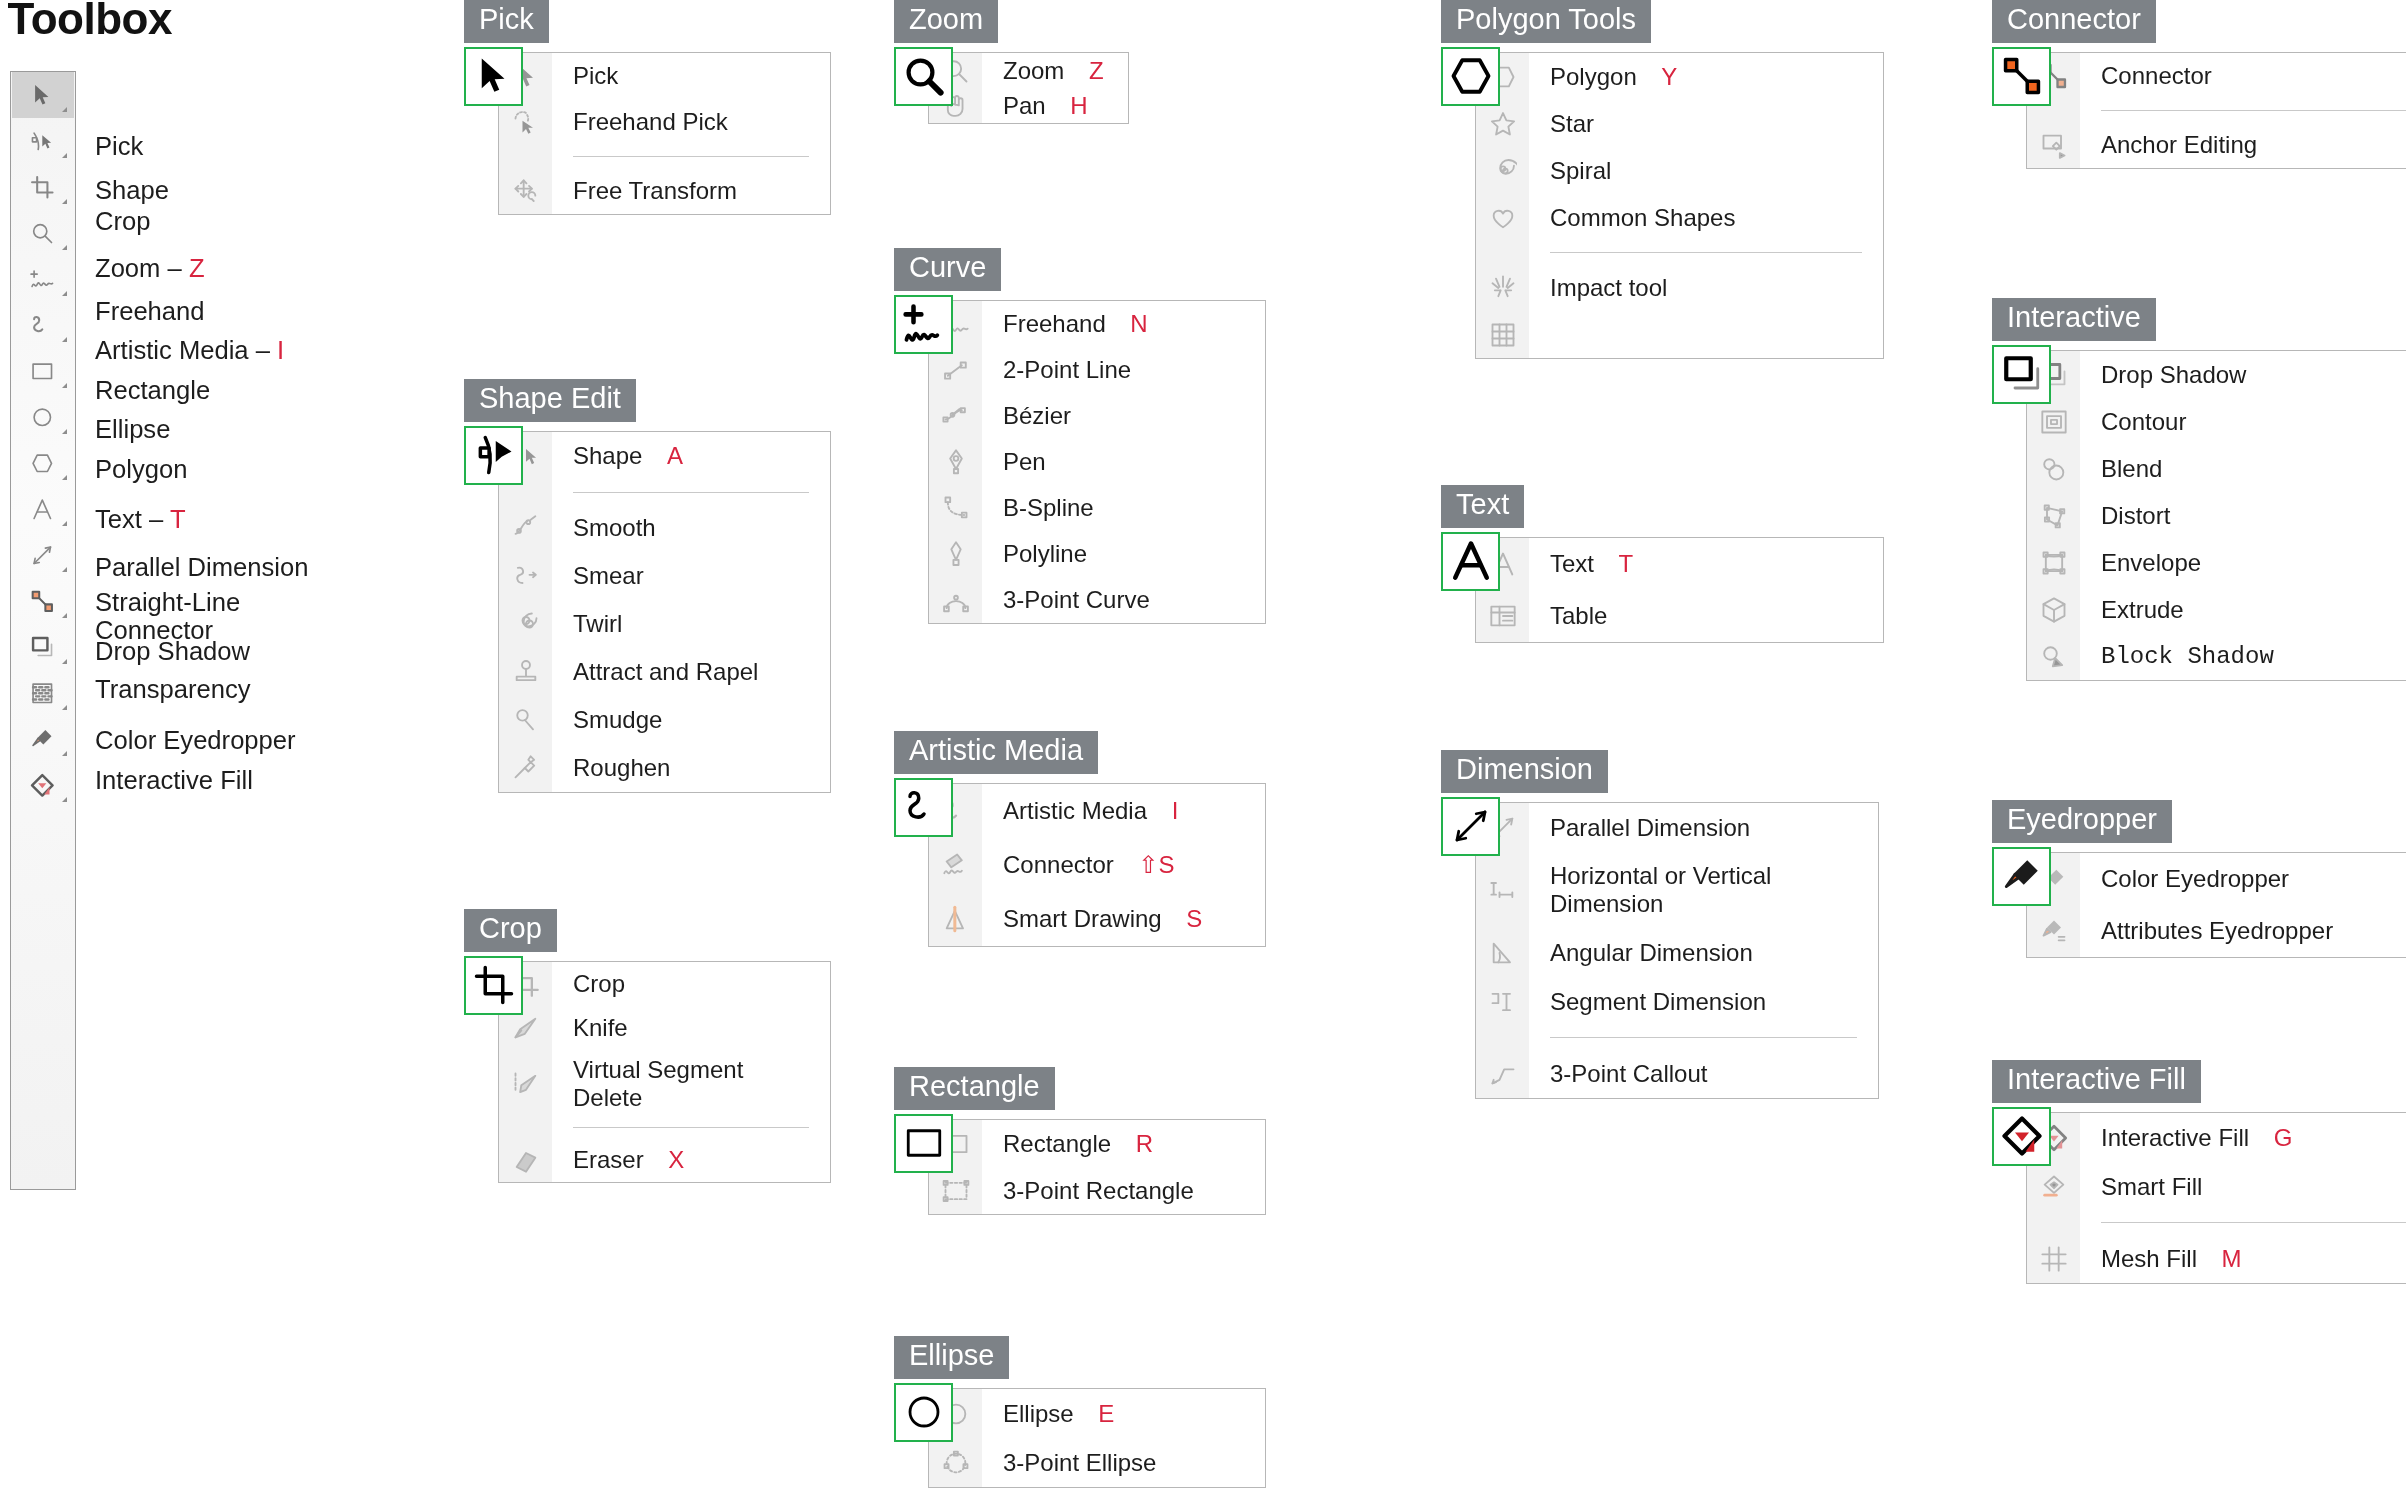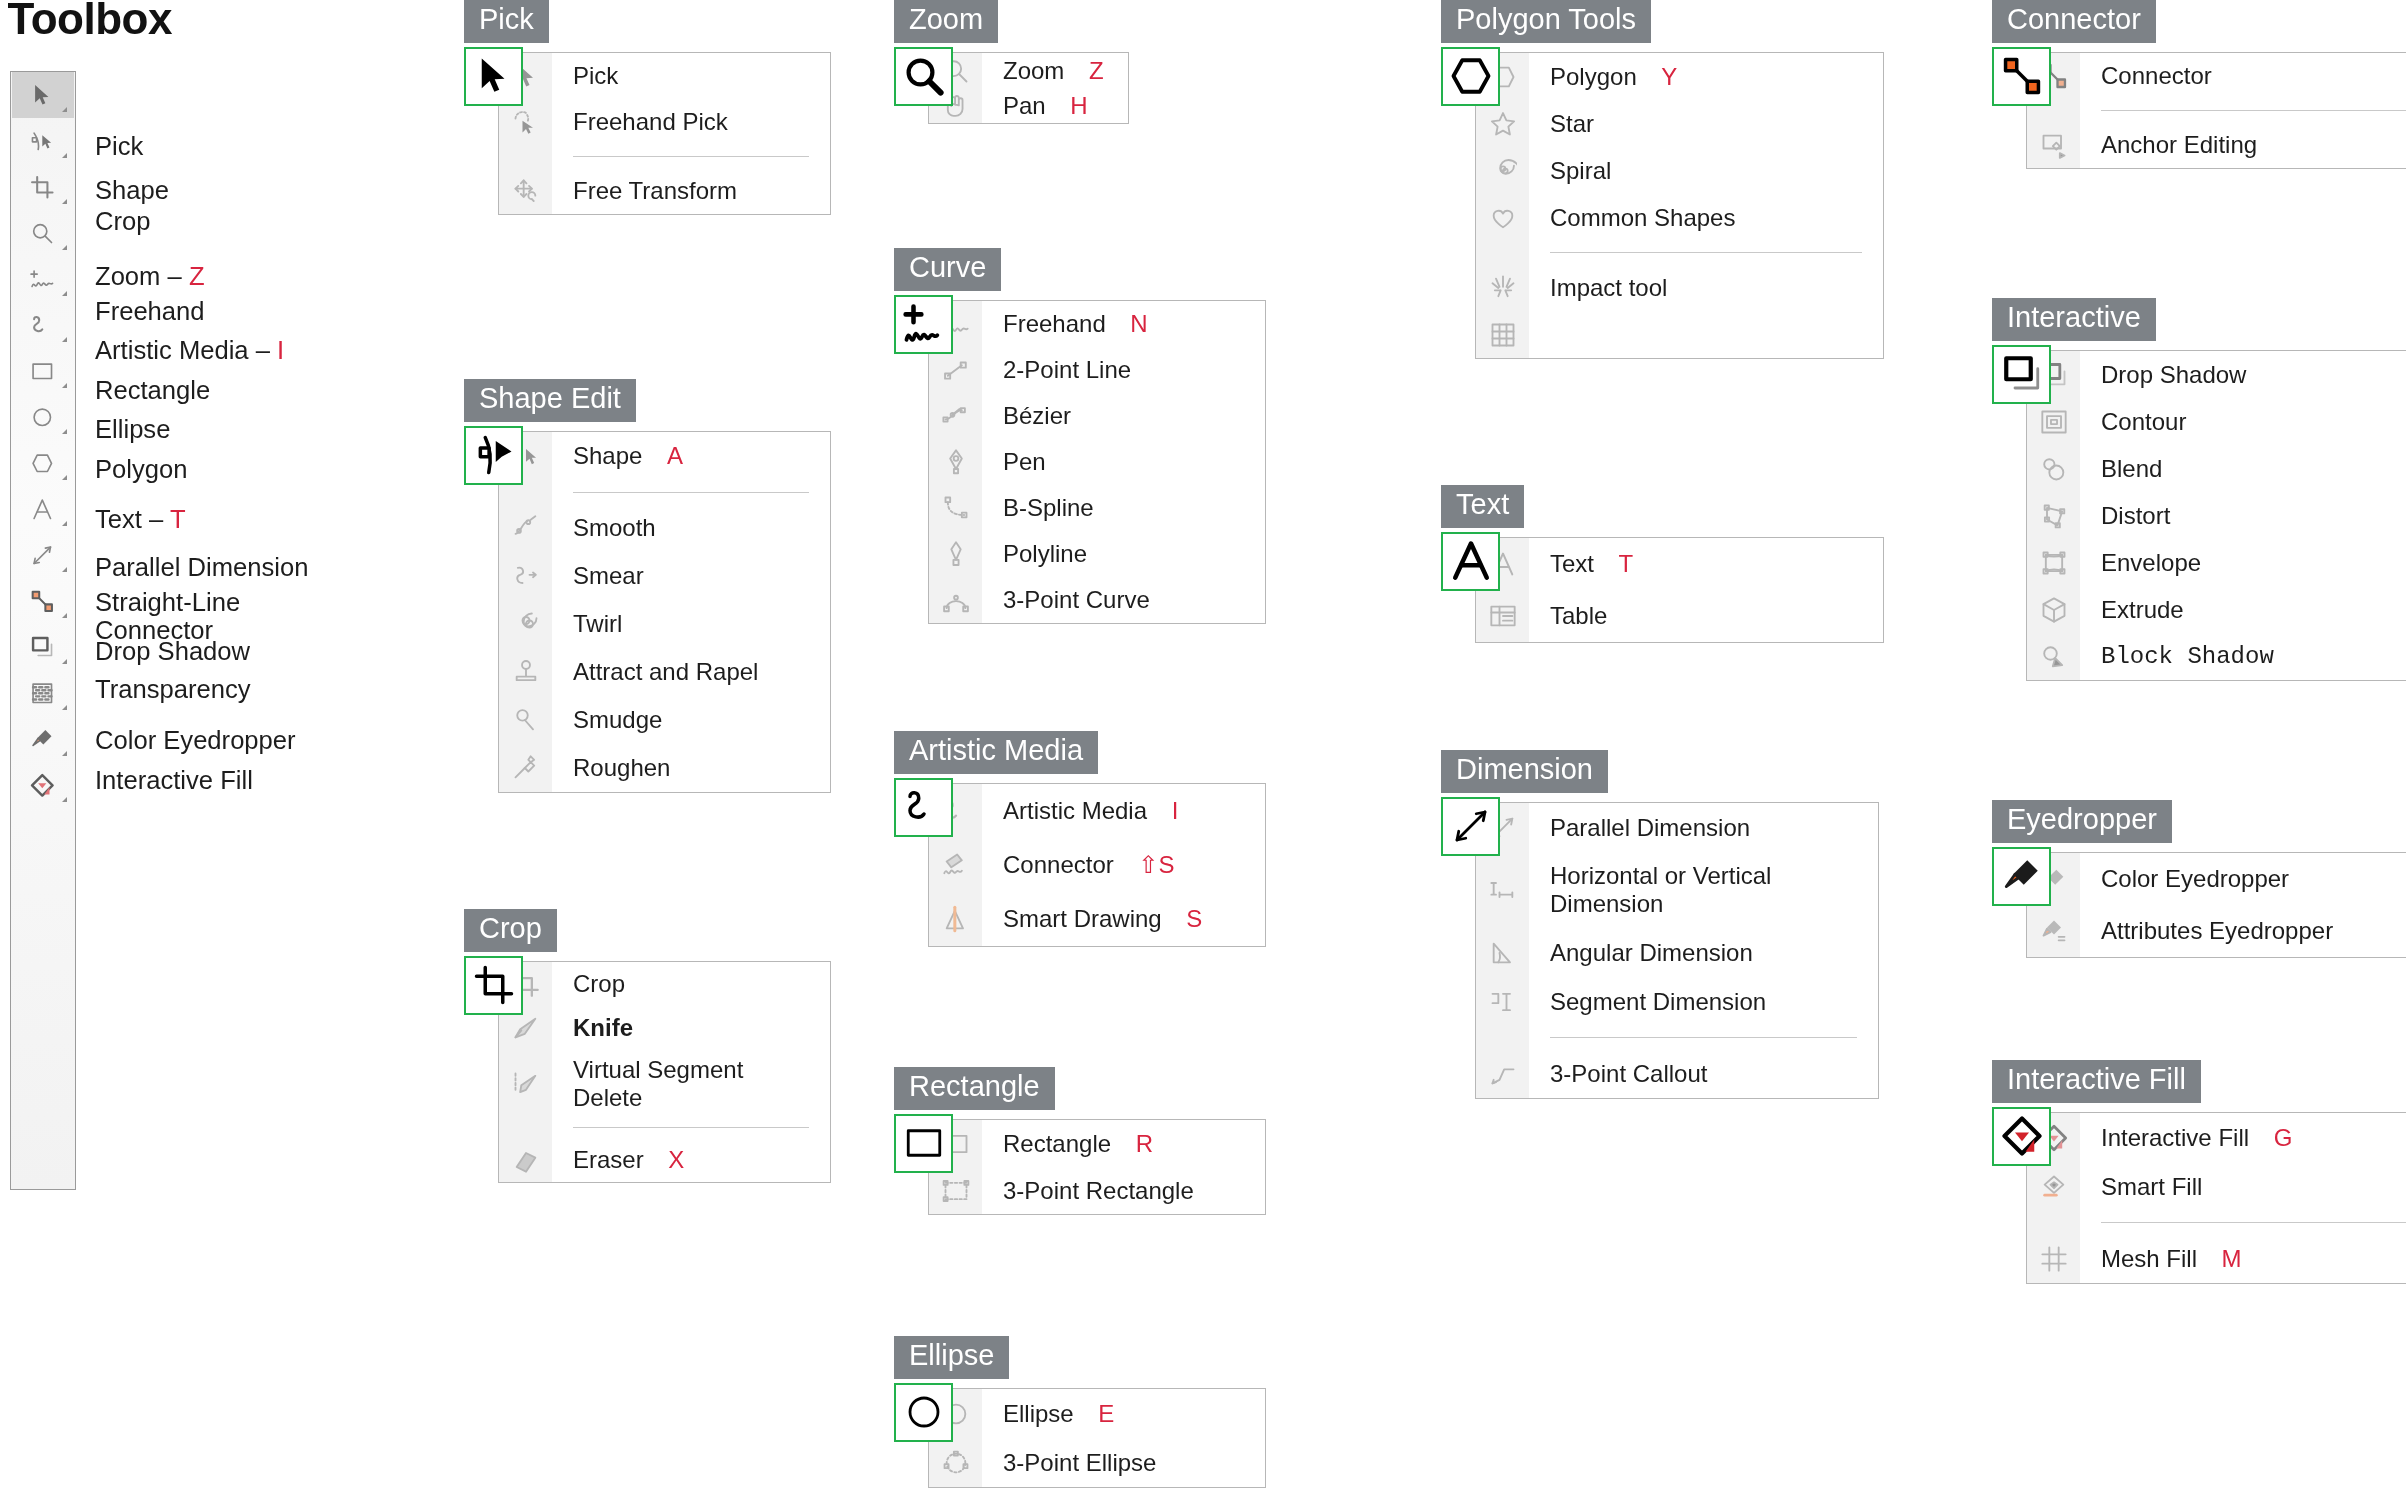--- a/index.html
+++ b/index.html
@@ -196,21 +196,21 @@
         <path d="M19 14v7h-5z" fill="#d2222a" stroke="none"></path>
       </svg>
       <span class="flyarrow"></span>
     </div>
   </div>
 
 <div class="abs" id="toolbox-labels">
     <div class="tb-label" style="top: 64px;"><span>Pick</span></div>
     <div class="tb-label" style="top: 108px;"><span>Shape</span></div>
     <div class="tb-label" style="top: 139px;"><span>Crop</span></div>
-    <div class="tb-label" style="top: 194px;"><span>Zoom</span><span> – </span><span class="key">Z</span></div>
+    <div class="tb-label" style="top: 186px;"><span>Zoom</span><span> – </span><span class="key">Z</span></div>
     <div class="tb-label" style="top: 229px;"><span>Freehand</span></div>
     <div class="tb-label" style="top: 268px;"><span>Artistic Media</span><span> – </span><span class="key">I</span></div>
     <div class="tb-label" style="top: 308px;"><span>Rectangle</span></div>
     <div class="tb-label" style="top: 347px;"><span>Ellipse</span></div>
     <div class="tb-label" style="top: 387px;"><span>Polygon</span></div>
     <div class="tb-label" style="top: 437px;"><span>Text</span><span> – </span><span class="key">T</span></div>
     <div class="tb-label" style="top: 485px;"><span>Parallel Dimension</span></div>
     <div class="tb-label" style="top: 520px;"><span>Straight-Line
 Connector</span></div>
     <div class="tb-label" style="top: 569px;"><span>Drop Shadow</span></div>
@@ -380,21 +380,21 @@
             <div class="ricon" style="height: 44px;">
               <svg viewBox="0 0 24 24" width="28" height="28" fill="none" stroke="#707070" stroke-width="1.6" stroke-linecap="round" stroke-linejoin="round">
                 <path d="M4 18l8-12 8 4-8 12z" fill="#9e9e9e" stroke="#6f6f6f"></path>
               </svg>
             </div>
           </div>
           <div class="items">
             <div class="menu-item" style="height: 44px;">
               <span class="lbl" style="white-space: pre-line;">Crop</span>
             </div>
-            <div class="menu-item" style="height: 44px; font-weight: bold;">
+            <div class="menu-item" style="height: 44px;">
               <span class="lbl" style="white-space: pre-line;">Knife</span>
             </div>
             <div class="menu-item" style="height: 67px;">
               <span class="lbl" style="white-space: pre-line;">Virtual Segment
 Delete</span>
             </div>
             <div class="sep-row" style="height: 21px;">
               <div class="line"></div>
             </div>
             <div class="menu-item" style="height: 44px;">

